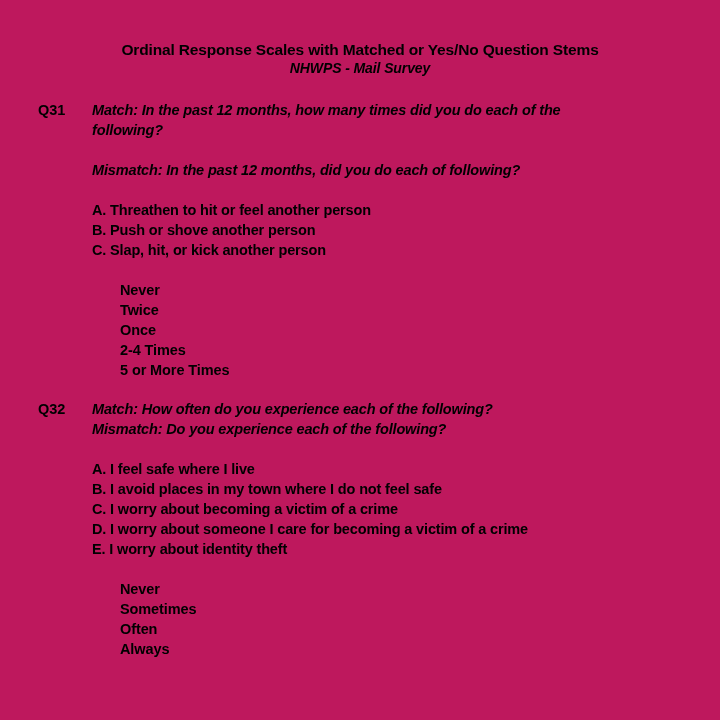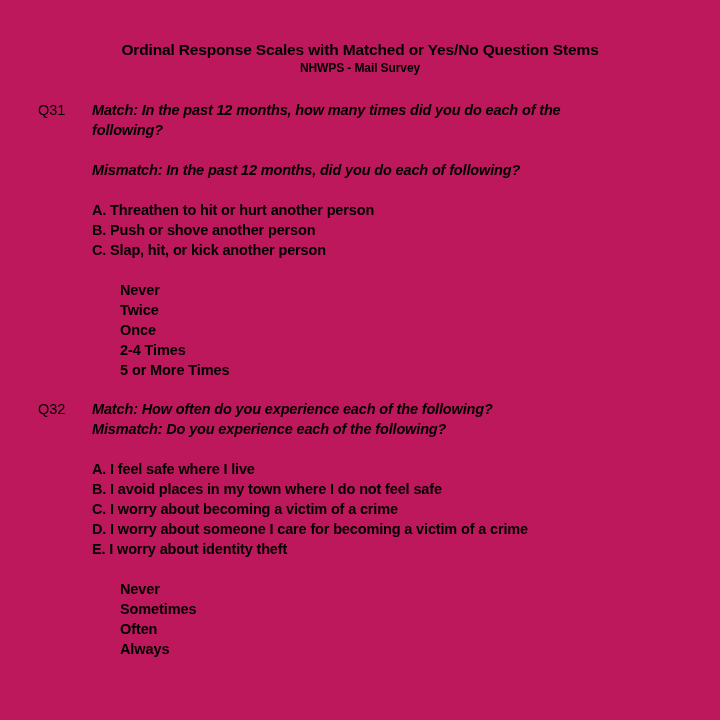--- a/index.html
+++ b/index.html
@@ -31,42 +31,43 @@
     text-align: center;
   }
   .title-line1 {
     font-size: 15.5px;
     font-weight: bold;
     line-height: 19px;
     letter-spacing: -0.15px;
     white-space: nowrap;
   }
   .title-line2 {
-    font-size: 12px;
+    font-size: 14px;
     font-weight: bold;
+    font-style: italic;
     line-height: 19px;
     letter-spacing: -0.1px;
     white-space: nowrap;
   }
 
   
   .question {
     position: absolute;
     left: 0;
     width: 720px;
   }
   #question-q31 { top: 100px; }
   #question-q32 { top: 399px; }
 
   .q-label {
     position: absolute;
     left: 38px;
     top: 0;
     font-size: 14.5px;
-    font-weight: normal;
+    font-weight: bold;
     line-height: 20px;
     letter-spacing: -0.1px;
   }
 
   .q-body {
     position: absolute;
     left: 92px;
     top: 0;
     width: 600px;
   }
@@ -131,21 +132,21 @@
     <div class="q-body">
       <div class="stem">Match: In the past 12 months, how many times did you do each of the following?</div>
 
       <div class="gap-line"></div>
 
       <div class="stem stem-nowrap">Mismatch: In the past 12 months, did you do each of following?</div>
 
       <div class="gap-line"></div>
 
       <ul class="items">
-        <li class="item">A. Threathen to hit or hurt another person</li>
+        <li class="item">A. Threathen to hit or feel another person</li>
         <li class="item">B. Push or shove another person</li>
         <li class="item">C. Slap, hit, or kick another person</li>
       </ul>
 
       <div class="gap-line"></div>
 
       <ul class="scale">
         <li class="scale-option">Never</li>
         <li class="scale-option">Twice</li>
         <li class="scale-option">Once</li>

